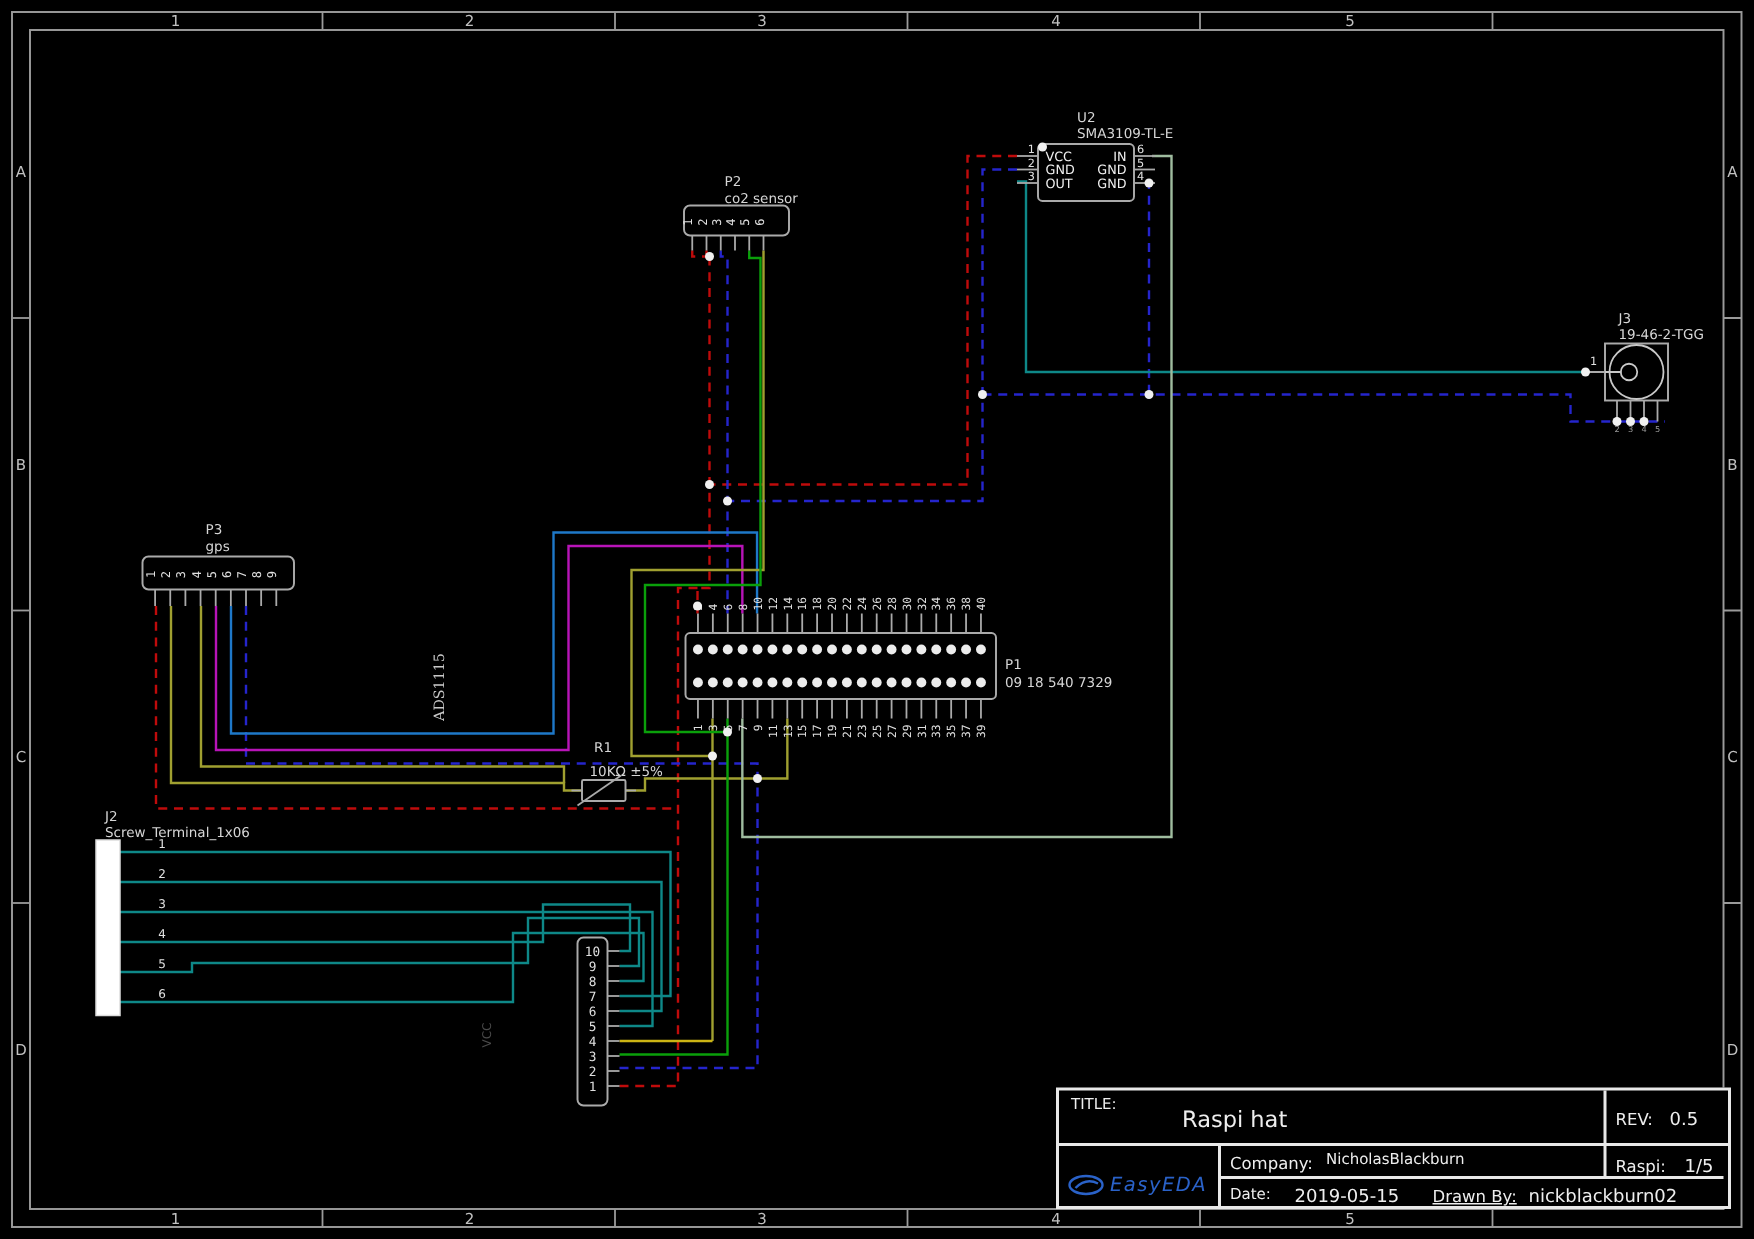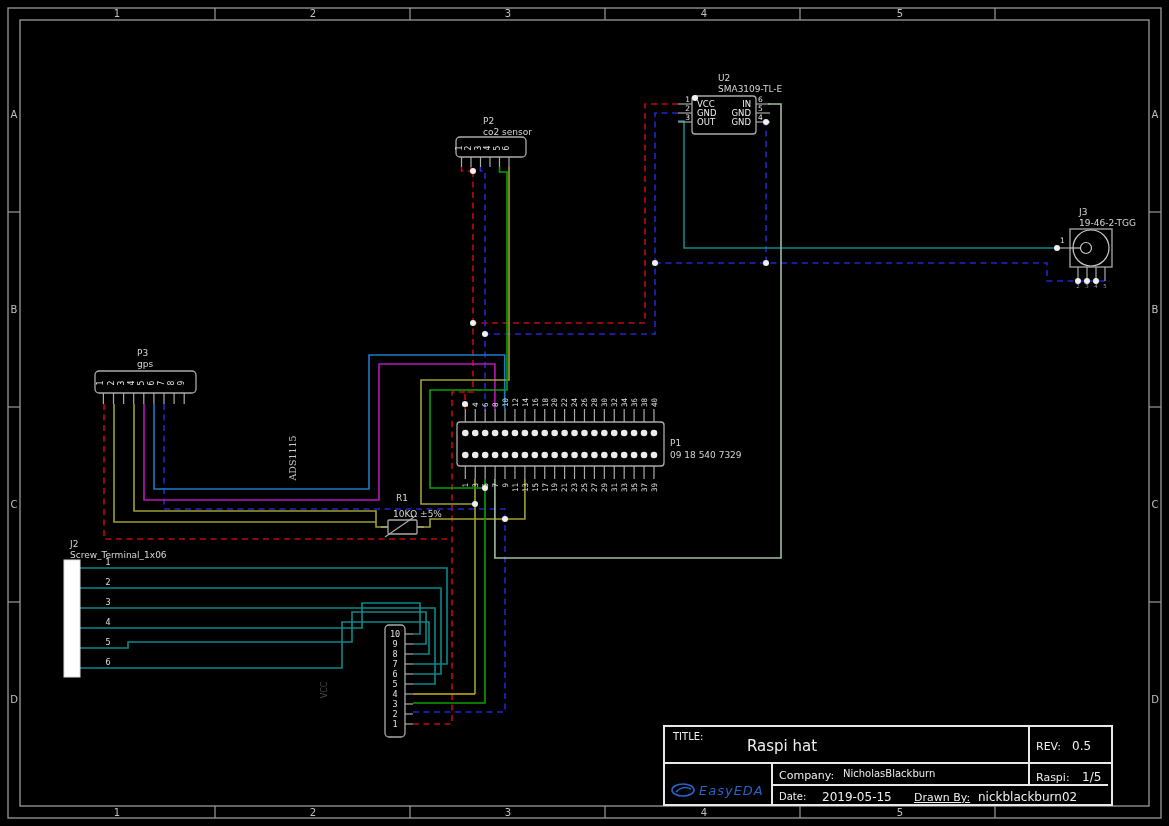--- a/index.html
+++ b/index.html
@@ -1,20 +1,20 @@
 <!DOCTYPE html>
 <html><head>
 <meta charset="utf-8">
 <style>
   html,body{margin:0;padding:0;background:#000;}
   #stage{position:relative;width:1169px;height:826px;background:#000;overflow:hidden;
          font-family:"DejaVu Sans",sans-serif;}
   #sch{position:absolute;left:0;top:0;}
   
-  #tblock{position:absolute;left:663px;top:725px;width:450px;height:81px;
+  #tblock{position:absolute;left:704px;top:725px;width:450px;height:81px;
           border:2px solid #e8e8e8;box-sizing:border-box;background:#000;color:#eee;}
   #tb-row1{position:absolute;left:0;top:0;width:100%;height:37px;border-bottom:2px solid #e8e8e8;box-sizing:border-box;}
   .cellline{position:absolute;background:#e8e8e8;}
   #tb-title-label{position:absolute;left:8px;top:4px;font-size:10px;}
   #tb-title{position:absolute;left:62px;top:10px;font-size:15px;margin-left:20px;}
   #tb-rev-label{position:absolute;left:371px;top:13px;font-size:11px;}
   #tb-rev{position:absolute;left:407px;top:12px;font-size:12px;}
   #tb-company-label{position:absolute;left:114px;top:42px;font-size:11px;}
   #tb-company{position:absolute;left:178px;top:41px;font-size:10px;}
   #tb-sheet-label{position:absolute;left:371px;top:44px;font-size:11px;}

